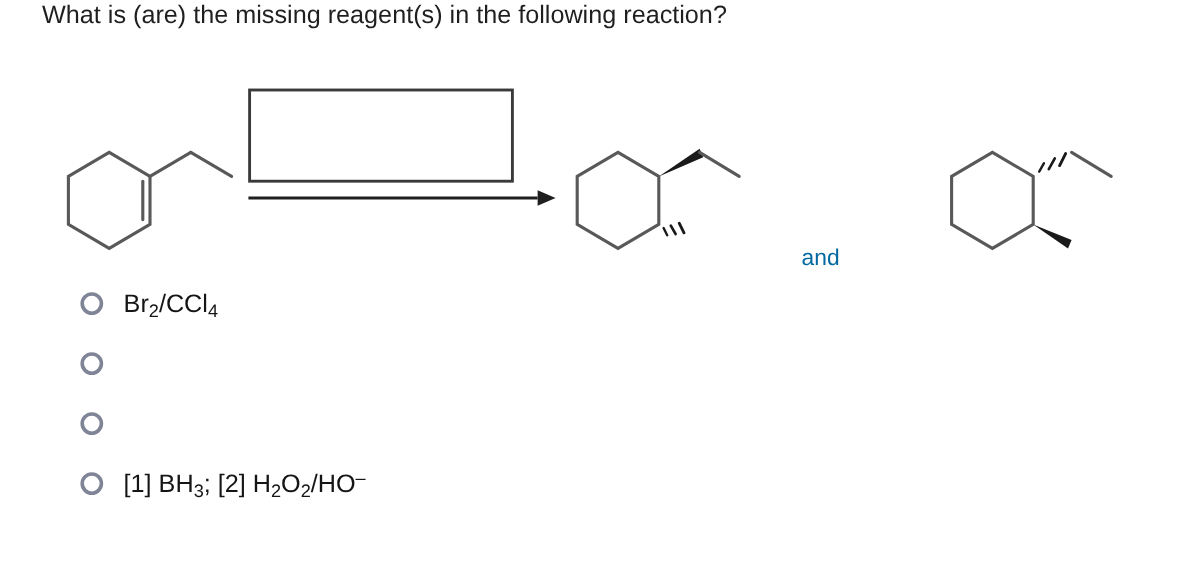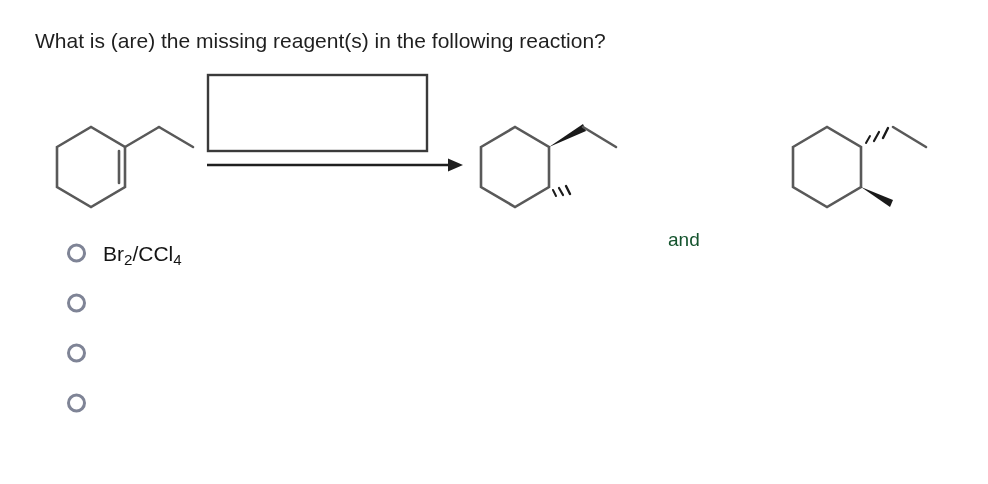--- a/index.html
+++ b/index.html
@@ -13,21 +13,21 @@
     position: relative;
     font-family: "Liberation Sans", sans-serif;
     color: #1a1a1a;
     overflow: hidden;
   }
 
   
   #question-text {
     position: absolute;
     left: 35px;
-    top: 28px;
+    top: 0;
     font-size: 21px;
     line-height: 26px;
     color: #1f1f1f;
     white-space: nowrap;
   }
 
   
   #reaction-scheme {
     position: absolute;
     left: 0;
@@ -42,22 +42,21 @@
   .rxn-label {
     font-family: "Liberation Sans", sans-serif;
     font-size: 20px;
     fill: #1a1a1a;
   }
   .and-word {
     position: absolute;
     left: 668px;
     top: 145px;
     font-size: 19px;
-    color: #14532d;
-    margin-top: 24px;
+    color: #0369a1;
   }
 
   
   #options-list {
     position: absolute;
     left: 0;
     top: 228px;
     width: 988px;
     padding-left: 19px;
   }
@@ -165,15 +164,16 @@
   <div class="option-row">
     <span class="radio-outer"></span>
   </div>
 
   <div class="option-row">
     <span class="radio-outer"></span>
   </div>
 
   <div class="option-row">
     <span class="radio-outer"></span>
+    <span class="option-label">[1] BH<sub>3</sub>; [2] H<sub>2</sub>O<sub>2</sub>/HO<sup>–</sup></span>
   </div>
 
 </div>
 
 </body></html>

